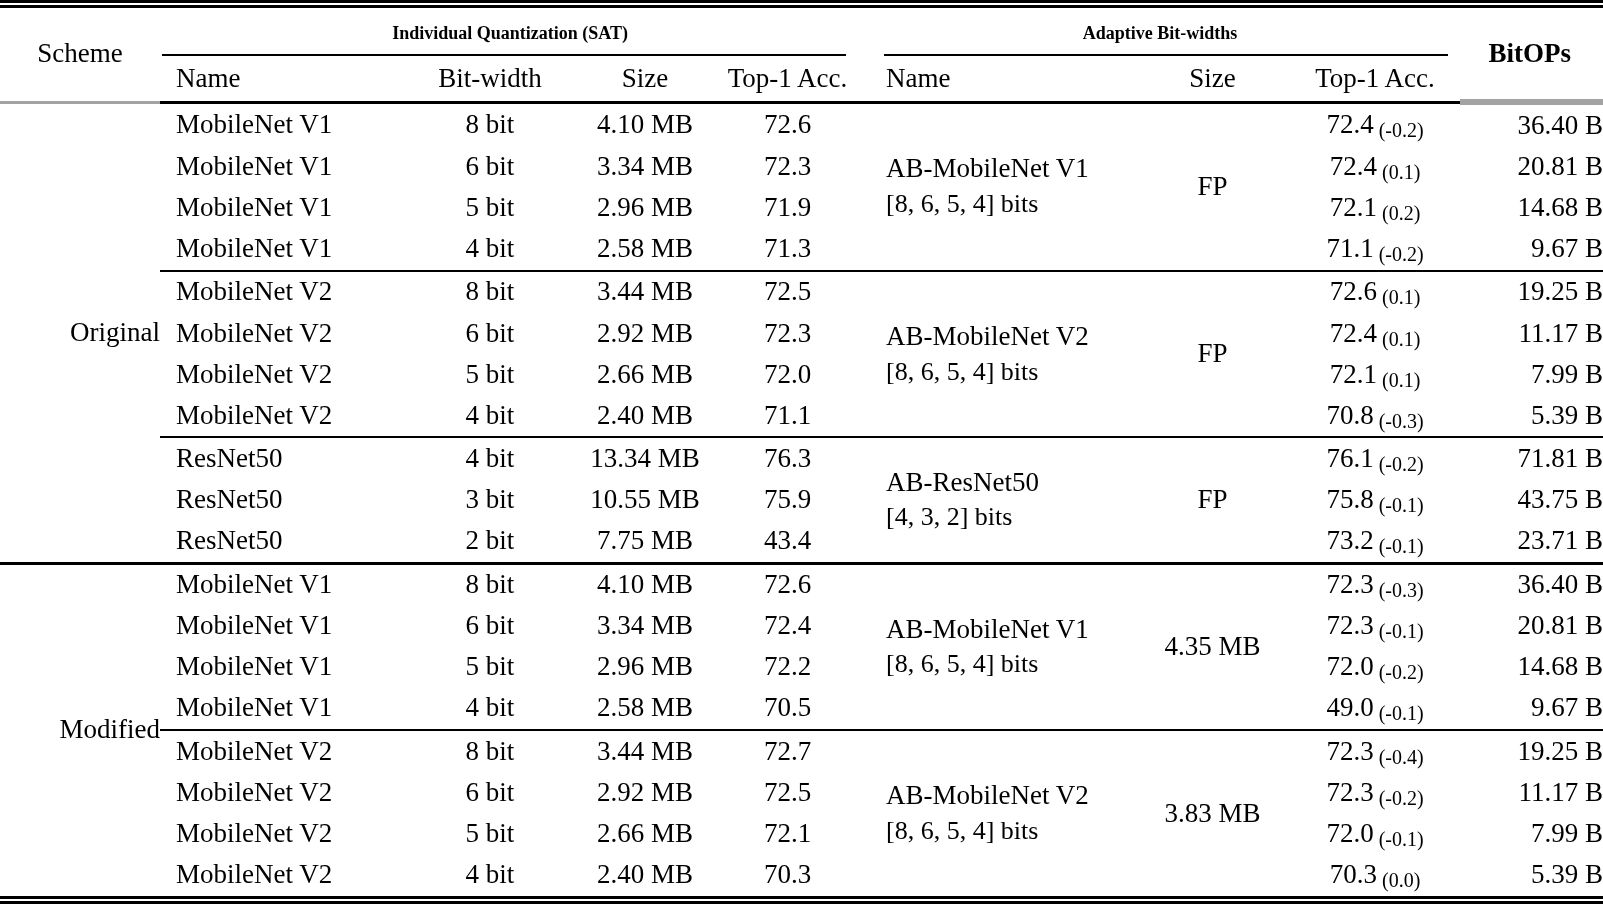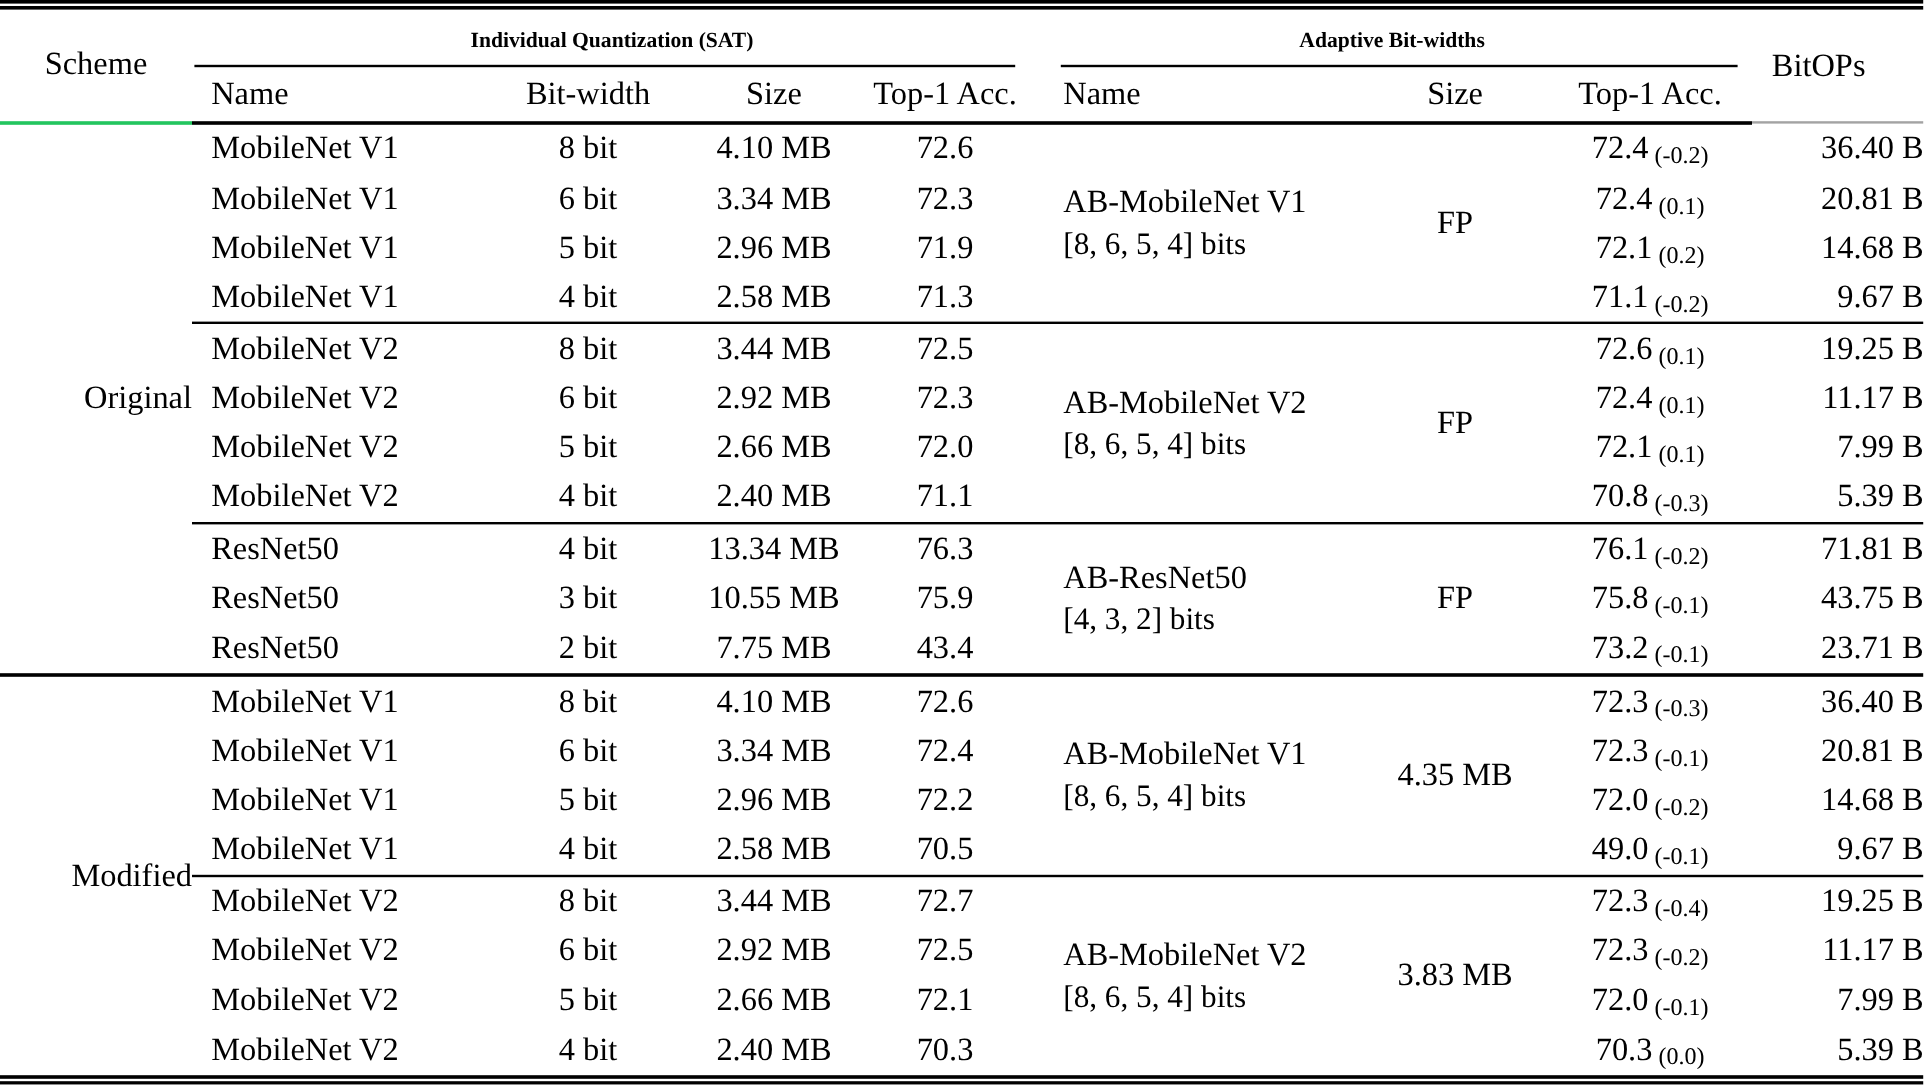--- a/index.html
+++ b/index.html
@@ -5,22 +5,22 @@
   html,body{margin:0;padding:0;background:#ffffff;}
   .wrap{width:1603px;height:904px;background:#fff;position:relative;overflow:hidden;
         font-family:"Liberation Serif","DejaVu Serif",serif;color:#000;}
   table.tbl{width:1603px;height:904px;border-collapse:collapse;table-layout:fixed;
             border-top:8px double #000;border-bottom:8px double #000;}
   col.c1{width:160px}col.c2{width:245px}col.c3{width:170px}col.c4{width:140px}
   col.c5{width:145px}col.c6{width:275px}col.c7{width:155px}col.c8{width:170px}col.c9{width:143px}
   th,td{padding:0;font-weight:normal;font-size:27px;line-height:1.25;}
   tr.h1{height:52px}
   tr.h2{height:46px}
-  th.schemehdr{text-align:center;vertical-align:middle;border-bottom:3px solid #22c55e;}
-  th.bitopshdr{text-align:center;vertical-align:middle;padding-right:32px;border-bottom:2px solid #a3a3a3;}
+  th.schemehdr{text-align:center;vertical-align:middle;border-bottom:3px solid #a3a3a3;}
+  th.bitopshdr{text-align:right;vertical-align:middle;padding-right:32px;border-bottom:6px solid #a3a3a3;font-weight:bold;}
   th.group{vertical-align:bottom;}
   .gtitle{font-weight:bold;font-size:18px;text-align:center;padding-bottom:10px;}
   .grule{border-bottom:2px solid #000;height:0;}
   .grule.left{margin:0 14px 0 2px;}
   .grule.right{margin:0 12px 0 24px;}
   tr.h2 th{border-bottom:3px solid #000;vertical-align:middle;padding-top:2px;}
   th.l, td.l{text-align:left;padding-left:16px;vertical-align:middle;}
   th.ctr, td.ctr{text-align:center;vertical-align:middle;}
   td.scheme{text-align:right;vertical-align:middle;}
   td.abname{text-align:left;padding-left:26px;vertical-align:middle;}

